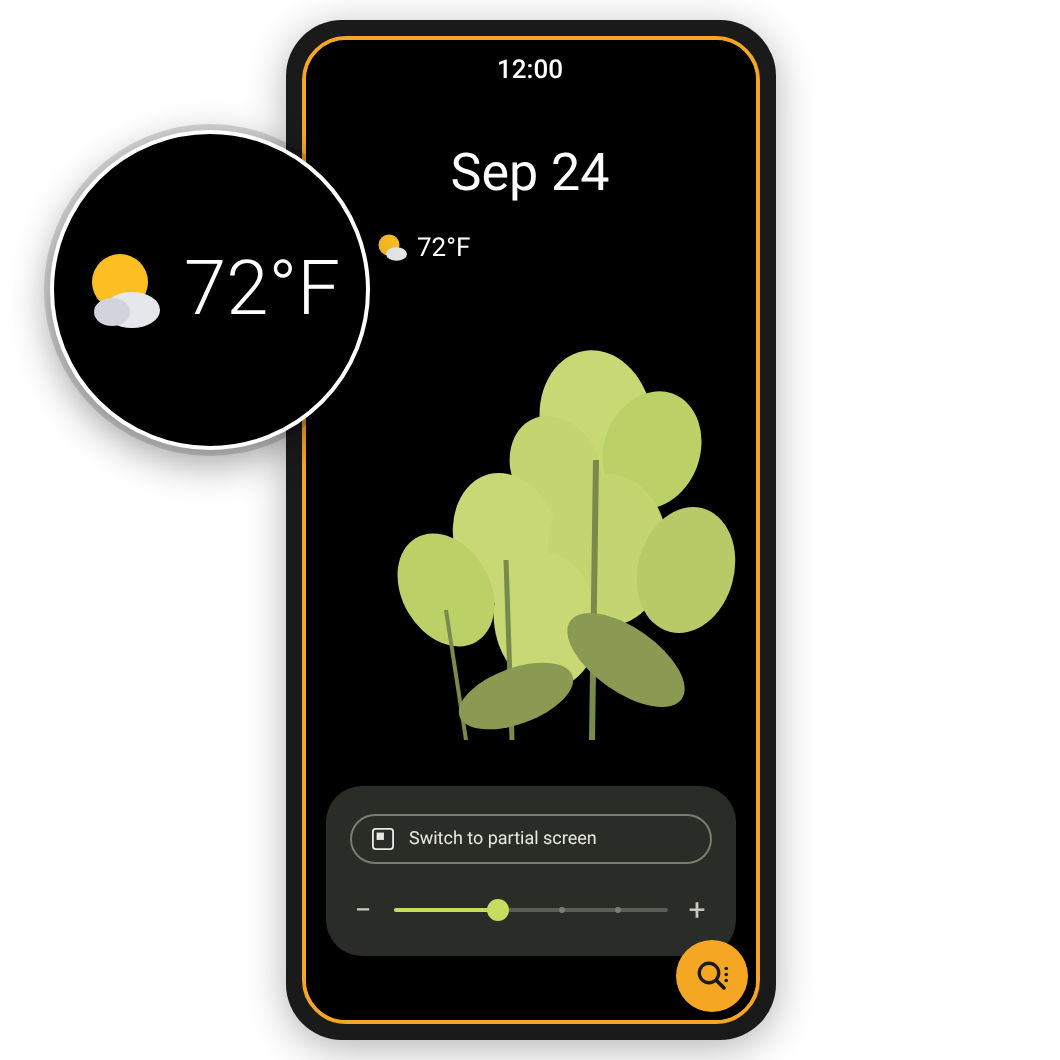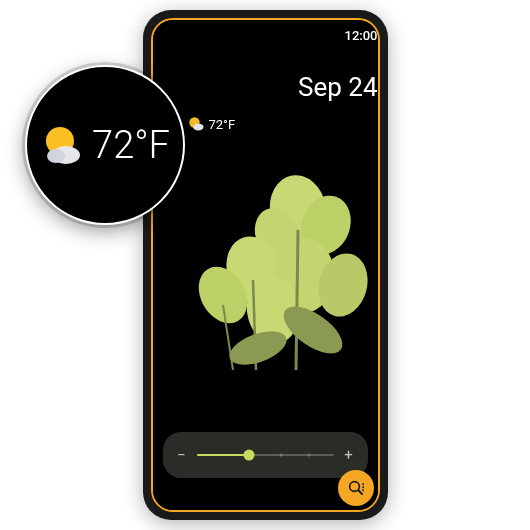--- a/index.html
+++ b/index.html
@@ -30,32 +30,32 @@
       border: 2px solid #f5a623;
       overflow: hidden;
       position: relative;
     }
     .status-bar {
       position: absolute;
       top: 8px;
       left: 0;
       right: 0;
       display: flex;
-      justify-content: flex-end;
+      justify-content: center;
       color: #fff;
       font-size: 13px;
       font-weight: 500;
       z-index: 5;
     }
     .date-display {
       position: absolute;
       top: 52px;
       left: 0;
       right: 0;
-      text-align: right;
+      text-align: center;
       color: #fff;
       font-size: 26px;
       font-weight: 400;
       z-index: 5;
     }
     .weather-widget {
       position: absolute;
       top: 95px;
       left: 34px;
       display: flex;
@@ -238,20 +238,27 @@
 
     <div class="weather-widget">
       <svg class="sun-icon" viewBox="0 0 24 24">
         <circle cx="10" cy="10" r="7" fill="#fbbf24"></circle>
         <ellipse cx="15" cy="16" rx="7" ry="4.5" fill="#e5e7eb"></ellipse>
       </svg>
       <span class="weather-temp">72°F</span>
     </div>
 
     <div class="bottom-panel">
+      <div class="partial-screen-btn">
+        <svg class="ps-icon" viewBox="0 0 12 12">
+          <rect x="0.5" y="0.5" width="11" height="11" rx="1.5" fill="none" stroke="#e8e8e0" stroke-width="1"></rect>
+          <rect x="2.5" y="2.5" width="4" height="4" fill="#e8e8e0"></rect>
+        </svg>
+        <span>Switch to partial screen</span>
+      </div>
       <div class="zoom-control">
         <span class="zoom-btn">−</span>
         <div class="zoom-slider">
           <div class="zoom-fill"></div>
           <div class="zoom-tick" style="left:62%"></div>
           <div class="zoom-tick" style="left:82%"></div>
           <div class="zoom-thumb"></div>
         </div>
         <span class="zoom-btn">+</span>
       </div>

